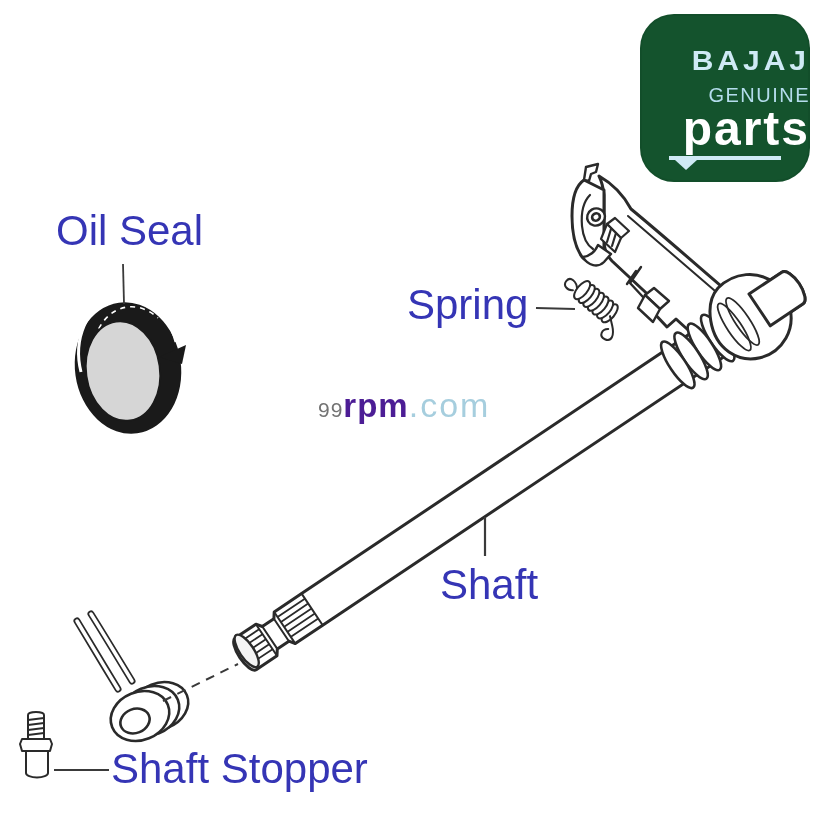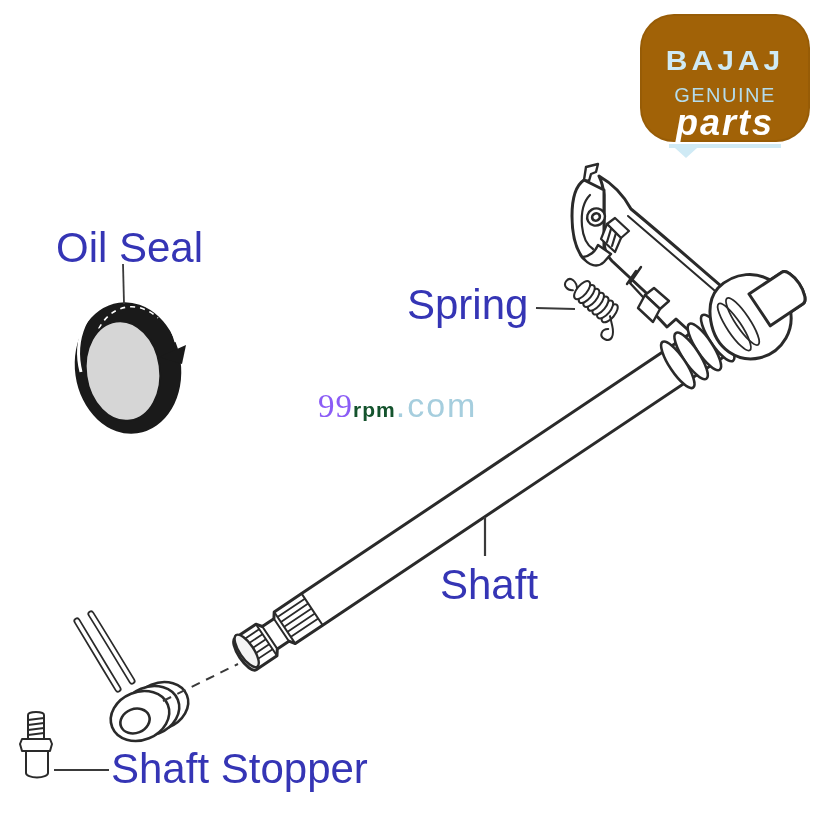--- a/index.html
+++ b/index.html
@@ -9,39 +9,38 @@
   }
   #drawing{position:absolute;left:0;top:0;}
   .part-label{
     position:absolute;color:#3535b5;font-size:42px;line-height:1;
     white-space:nowrap;letter-spacing:0px;
   }
   #watermark{
     position:absolute;left:318px;top:386px;display:flex;align-items:baseline;
     user-select:none;
   }
-  #watermark .wm-num{color:#8b5cf6;font-size:33px;font-weight:400;letter-spacing:1px;font-family:Liberation Serif, serif;}
-  #watermark .wm-word{color:#14532d;font-size:21px;font-weight:700;letter-spacing:1px;}
+  #watermark .wm-num{color:#737373;font-size:21px;font-weight:400;letter-spacing:1px;}
+  #watermark .wm-word{color:#4c1d95;font-size:33px;font-weight:700;letter-spacing:1px;}
   #watermark .wm-tld{color:#a6cede;font-size:34px;font-weight:400;letter-spacing:2px;}
   #logo{
-    position:absolute;left:640px;top:14px;width:170px;height:128px;
-    background:#a16207;border-radius:34px;text-align:center;
+    position:absolute;left:640px;top:14px;width:170px;height:168px;
+    background:#14532d;border-radius:34px;text-align:right;
     box-shadow:inset 0 0 0 2px rgba(0,0,0,0.06);
   }
   #logo .brand{
     margin-top:30px;color:#cfeaf5;font-size:30px;font-weight:700;
     letter-spacing:4px;transform:scaleY(0.95);
   }
   #logo .genuine{
     margin-top:6px;color:#b4dcec;font-size:20px;font-weight:400;letter-spacing:1.5px;
   }
   #logo .parts{
-    margin-top:-2px;color:#ffffff;font-size:36px;font-weight:700;letter-spacing:2px;
+    margin-top:-2px;color:#ffffff;font-size:48px;font-weight:700;letter-spacing:2px;
     line-height:1;
-    font-style:italic;
   }
   #logo .underline{
     position:relative;width:112px;height:4px;background:#cfeaf5;margin:3px auto 0 auto;
   }
   #logo .underline .notch{
     position:absolute;left:6px;top:4px;width:0;height:0;
     border-left:11px solid transparent;border-right:11px solid transparent;
     border-top:10px solid #cfeaf5;
   }
 </style>
@@ -204,21 +203,21 @@
     </g>
 
     <g stroke="#3a3a3a" fill="none">
       <line x1="123" y1="264" x2="124" y2="304" stroke-width="1.8"></line>
       <line x1="536" y1="308" x2="575" y2="309" stroke-width="2.2"></line>
       <line x1="485" y1="517" x2="485" y2="556" stroke-width="2.2"></line>
       <line x1="54" y1="770" x2="109" y2="770" stroke-width="1.8"></line>
     </g>
   </svg>
 
-  <div class="part-label" style="left:56px;top:227px;">Oil Seal</div>
+  <div class="part-label" style="left:56px;top:210px;">Oil Seal</div>
   <div class="part-label" style="left:407px;top:284px;">Spring</div>
   <div class="part-label" style="left:440px;top:564px;">Shaft</div>
   <div class="part-label" style="left:111px;top:748px;">Shaft Stopper</div>
 
   <div id="watermark">
     <span class="wm-num">99</span>
       <span class="wm-word">rpm</span>
       <span class="wm-tld">.com</span>
   </div>
 

